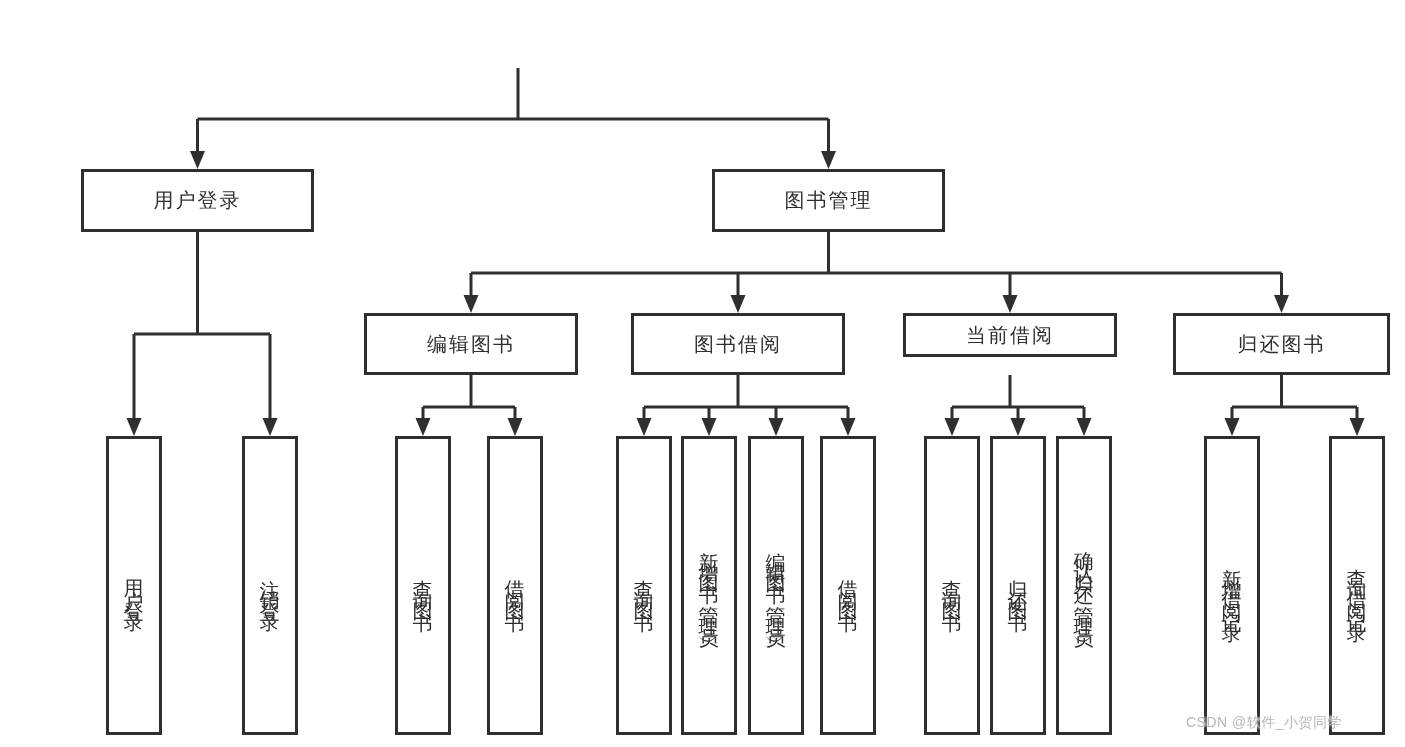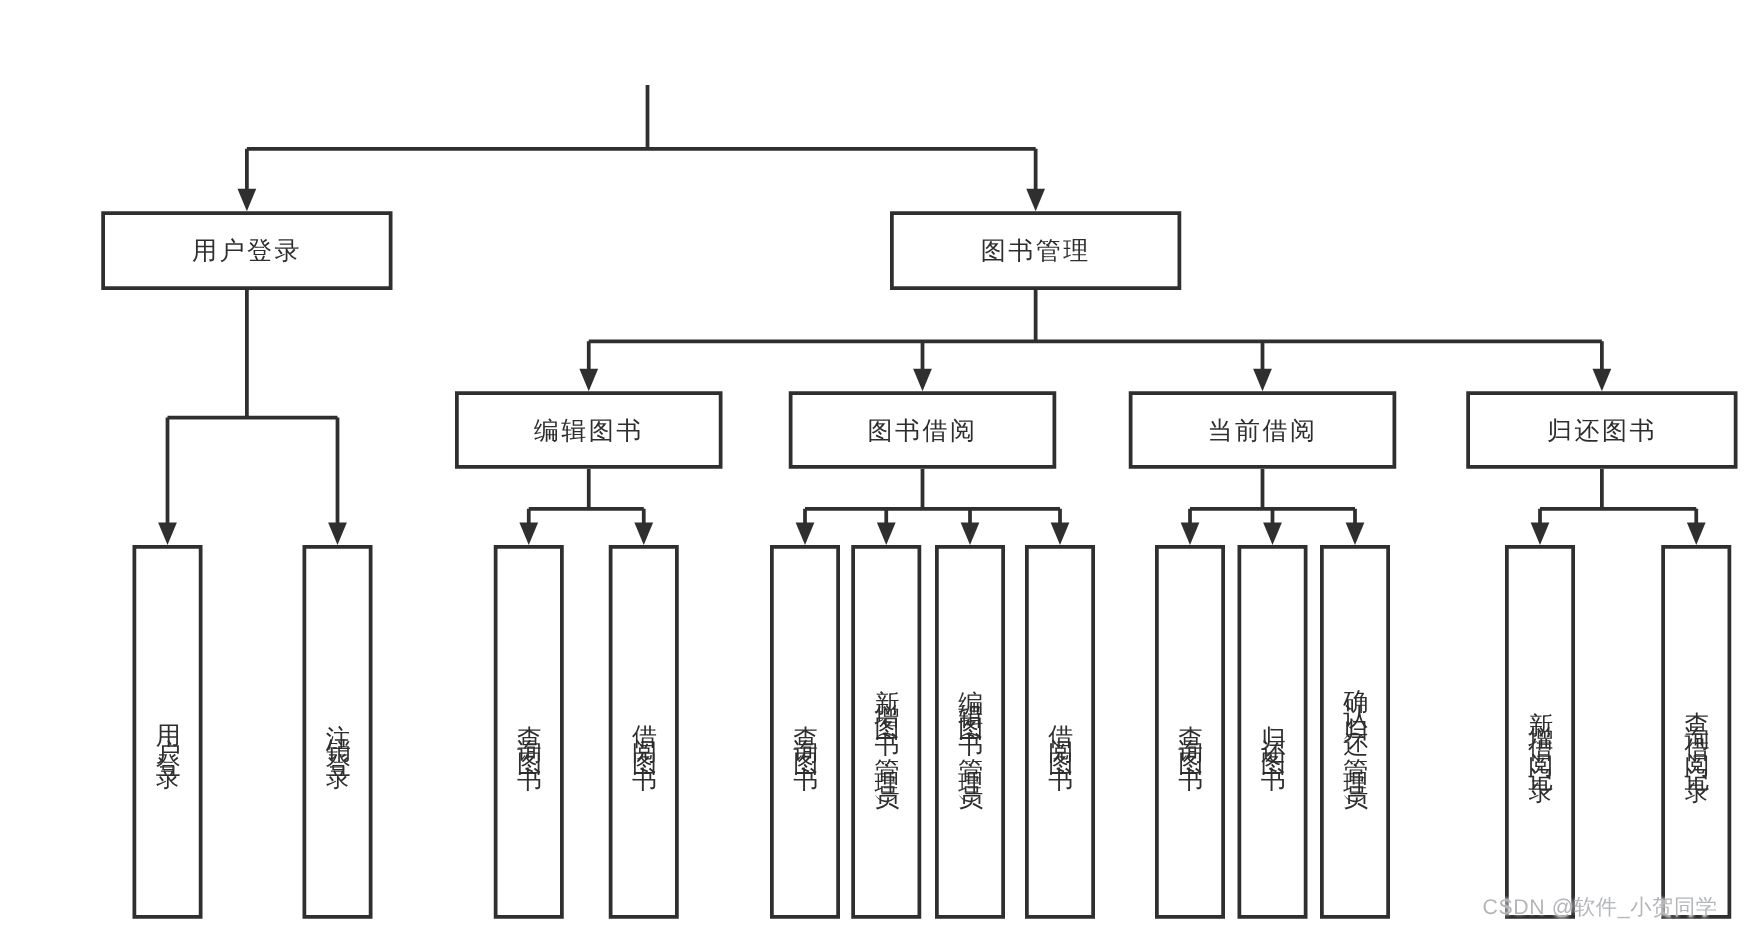--- a/index.html
+++ b/index.html
@@ -11,21 +11,21 @@
     position:absolute;box-sizing:border-box;border:3px solid #2f2f2f;background:#ffffff;
     display:flex;align-items:center;justify-content:center;color:#2e2e2e;z-index:2;
   }
   .hlabel{font-size:20px;letter-spacing:2px;white-space:nowrap;}
   .vlabel{
     writing-mode:vertical-rl;text-orientation:mixed;
     font-size:20px;letter-spacing:11px;line-height:1;white-space:nowrap;
   }
   .connectors{position:absolute;left:0;top:0;z-index:1;pointer-events:none;}
   .watermark{
-    position:absolute;left:1186px;top:714px;font-size:17px;color:#b4b6b9;
+    position:absolute;left:1186px;top:714px;font-size:14px;color:#b4b6b9;
     z-index:5;white-space:nowrap;letter-spacing:0.5px;
     text-shadow:0 0 3px #ffffff,0 0 3px #ffffff;
   }
 </style>
 </head>
 <body>
 
 <div class="canvas">
 
   <svg class="connectors" width="1405" height="747" viewBox="0 0 1405 747">
@@ -68,21 +68,21 @@
   <div class="box" style="left:712px;top:169px;width:233px;height:63px">
     <span class="hlabel">图书管理</span>
   </div>
 
   <div class="box" style="left:364px;top:313px;width:214px;height:62px">
     <span class="hlabel">编辑图书</span>
   </div>
   <div class="box" style="left:631px;top:313px;width:214px;height:62px">
     <span class="hlabel">图书借阅</span>
   </div>
-  <div class="box" style="left:903px;top:313px;width:214px;height:62px">
+  <div class="box" style="left:903px;top:313px;width:214px;height:44px">
     <span class="hlabel">当前借阅</span>
   </div>
   <div class="box" style="left:1173px;top:313px;width:217px;height:62px">
     <span class="hlabel">归还图书</span>
   </div>
 
   <div class="box" style="left:106px;top:436px;width:56px;height:299px">
     <span class="vlabel">用户登录</span>
   </div>
   <div class="box" style="left:242px;top:436px;width:56px;height:299px">

